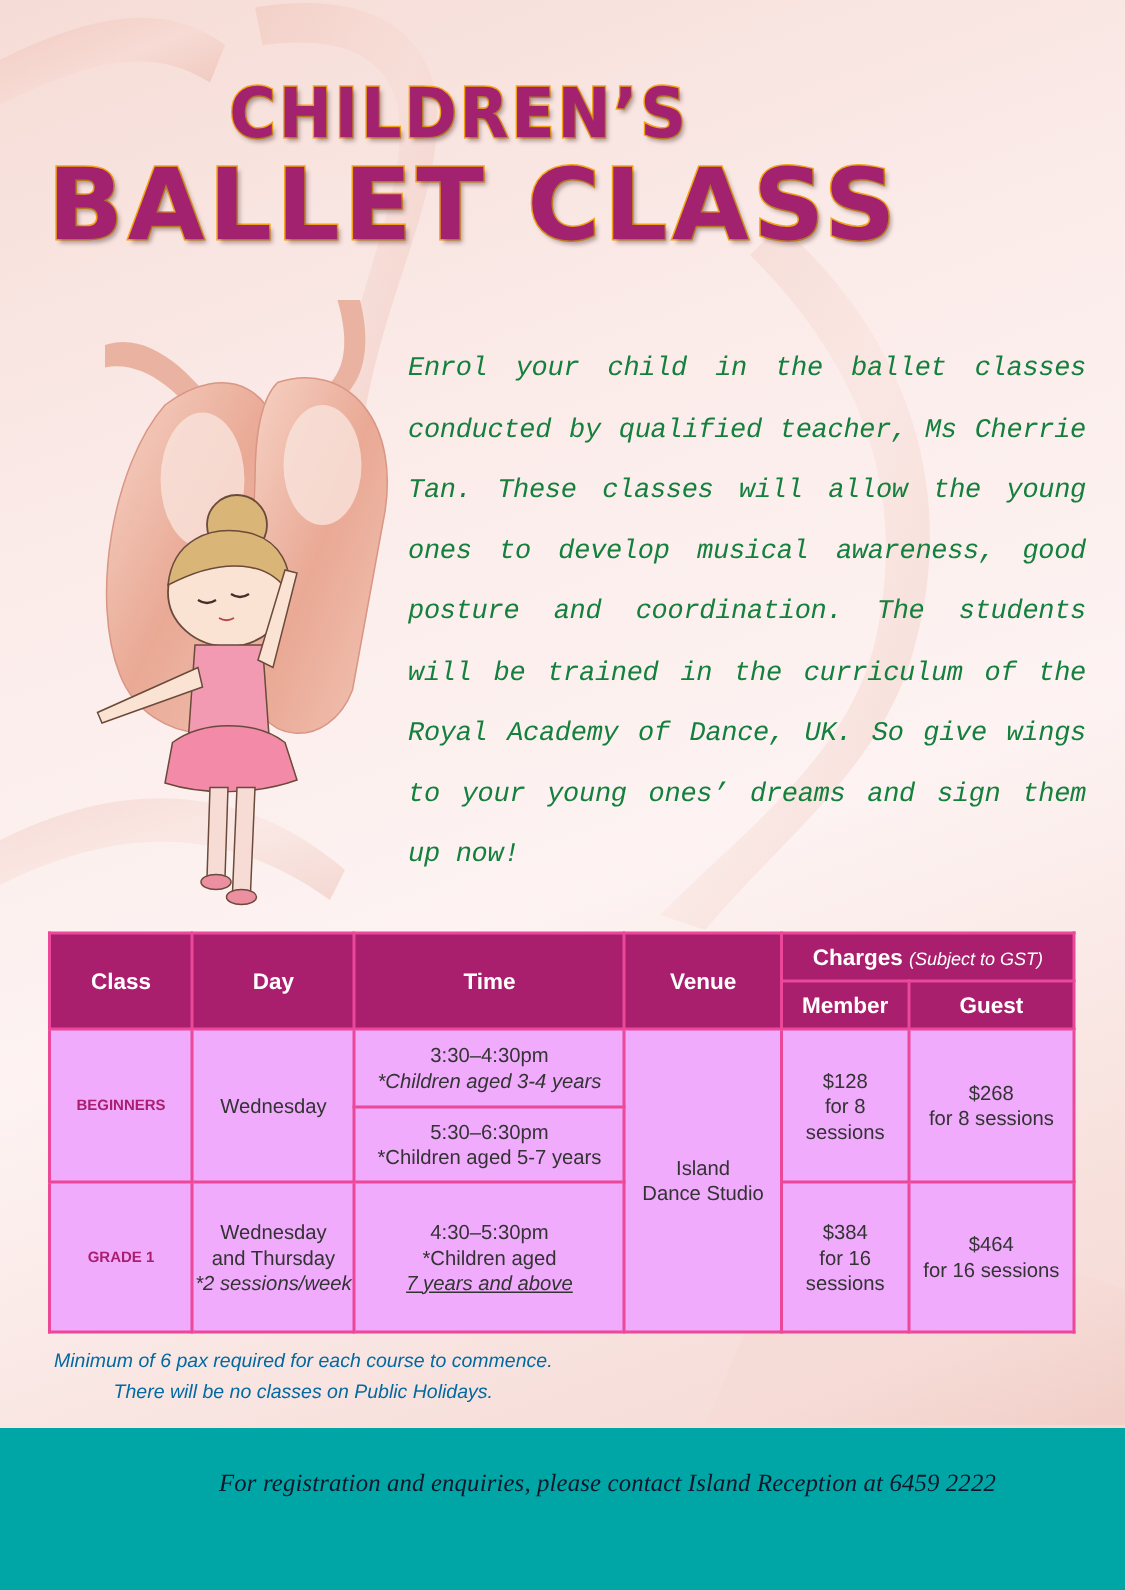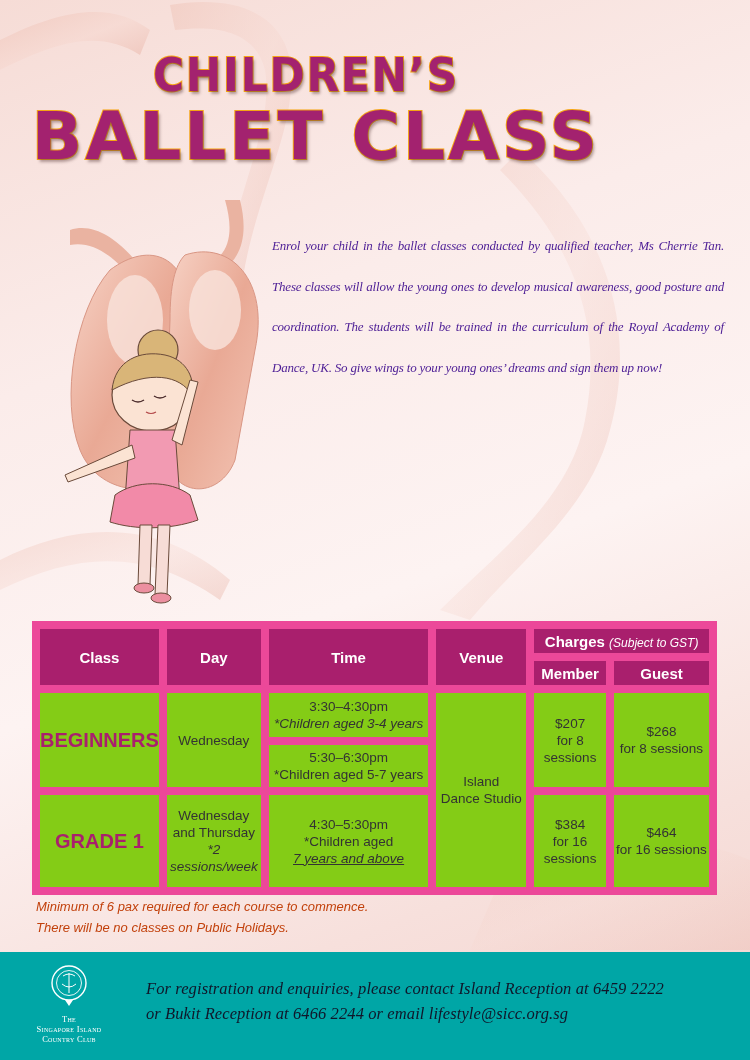--- a/index.html
+++ b/index.html
@@ -26,47 +26,47 @@
     }
     .title-line.small { font-size: 46px; transform: scaleX(0.92); margin-left: -20px; }
     .title-line.big { font-size: 66px; margin-top: 6px; letter-spacing: 3px; }
 
     
     .illus { position: absolute; left: 40px; top: 200px; width: 250px; height: 420px; }
 
     
     .desc {
       position: absolute; left: 272px; top: 226px; width: 452px;
-      font-family: Liberation Serif, serif;
+      font-family: Liberation Mono, monospace;
       font-style: italic;
-      font-size: 13px;
+      font-size: 18px;
       line-height: 40.5px;
-      color: #4c1d95;
+      color: #15803d;
       text-align: justify;
       letter-spacing: -0.2px;
     }
 
     
     .schedule {
       position: absolute; left: 32px; top: 621px; width: 685px;
       border-collapse: collapse;
       font-family: "Liberation Sans", "DejaVu Sans", sans-serif;
       font-size: 13.5px;
       color: #333;
       text-align: center;
     }
-    .schedule th, .schedule td { border: 8px solid #ec4899; vertical-align: middle; }
+    .schedule th, .schedule td { border: 2px solid #ec4899; vertical-align: middle; }
     .schedule th { background: #a91f6d; color: #fff; font-size: 15px; font-weight: bold; }
-    .schedule td { background: #84cc16; line-height: 17px; }
-    .schedule .cls { color: #a91f6d; font-weight: bold; font-size: 20px; }
+    .schedule td { background: #f0abfc; line-height: 17px; }
+    .schedule .cls { color: #a91f6d; font-weight: bold; font-size: 10px; }
     .schedule .sub { font-style: italic; font-weight: normal; font-size: 12px; }
 
     .notes {
       position: absolute; left: 36px; top: 896px;
-      font-style: italic; font-size: 13px; line-height: 21px; color: #c2410c;
+      font-style: italic; font-size: 13px; line-height: 21px; color: #0369a1; text-align: center;
     }
 
     
     .footer {
       position: absolute; left: 0; top: 952px; width: 750px; height: 108px;
       background: #00a6a6;
     }
     .logo { position: absolute; left: 26px; top: 12px; width: 86px; text-align: center; color: #fff; }
     .logo-text {
       font-family: "Liberation Serif", serif; font-size: 8.5px; line-height: 10px;
@@ -163,21 +163,21 @@
         <td rowspan="2">Wednesday</td>
         <td>
           <div>3:30–4:30pm</div>
           <div style="font-style:italic;">*Children aged 3-4 years</div>
         </td>
         <td rowspan="3">
           <div>Island</div>
           <div>Dance Studio</div>
         </td>
         <td rowspan="2">
-          <div>$207</div>
+          <div>$128</div>
           <div>for 8 sessions</div>
         </td>
         <td rowspan="2">
           <div>$268</div>
           <div>for 8 sessions</div>
         </td>
       </tr>
       <tr style="height:50px;">
         <td>
           <div>5:30–6:30pm</div>
@@ -207,32 +207,18 @@
       </tr>
     </tbody>
   </table>
 
   <div class="notes">
     <div>Minimum of 6 pax required for each course to commence.</div>
     <div>There will be no classes on Public Holidays.</div>
   </div>
 
   <div class="footer">
-    <div class="logo">
-      <svg width="40" height="44" viewBox="0 0 40 44">
-        <circle cx="20" cy="19" r="17" fill="none" stroke="#fff" stroke-width="1.4"></circle>
-        <circle cx="20" cy="19" r="12.5" fill="none" stroke="#fff" stroke-width="0.9"></circle>
-        <path d="M14,12 q6,-4 12,0 M13,20 q7,6 14,0 M20,9 L20,29" stroke="#fff" stroke-width="1" fill="none"></path>
-        <path d="M16,36 L20,42 L24,36 Z" fill="#fff"></path>
-      </svg>
-      <div class="logo-text">
-        <div>The</div>
-        <div>Singapore Island</div>
-        <div>Country Club</div>
-      </div>
-    </div>
     <div class="contact">
       <div>For registration and enquiries, please contact Island Reception at 6459 2222</div>
-      <div>or Bukit Reception at 6466 2244 or email lifestyle@sicc.org.sg</div>
     </div>
   </div>
 
 </div>
 
 </body></html>

